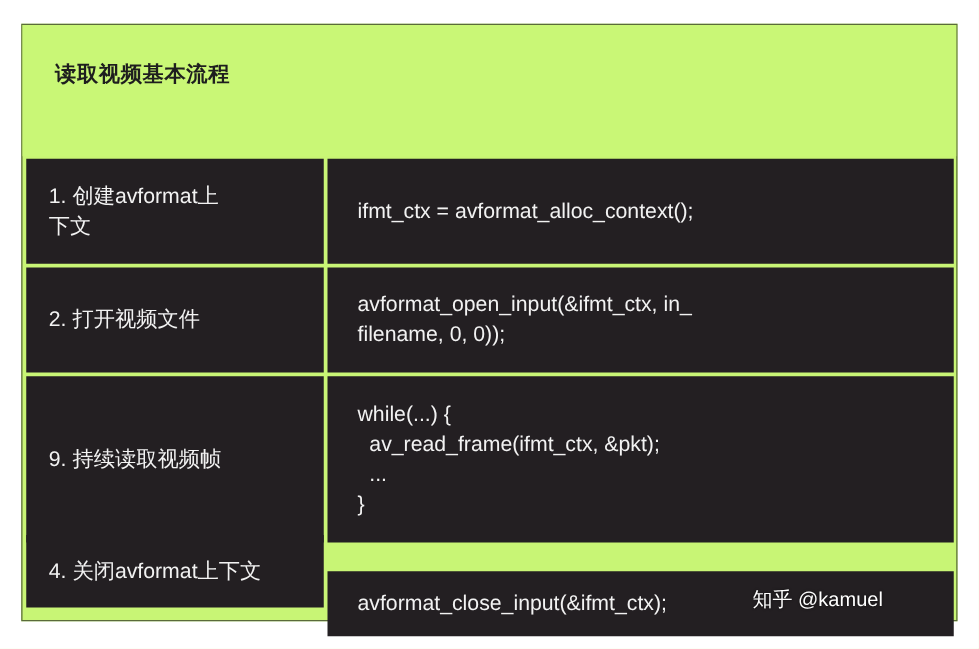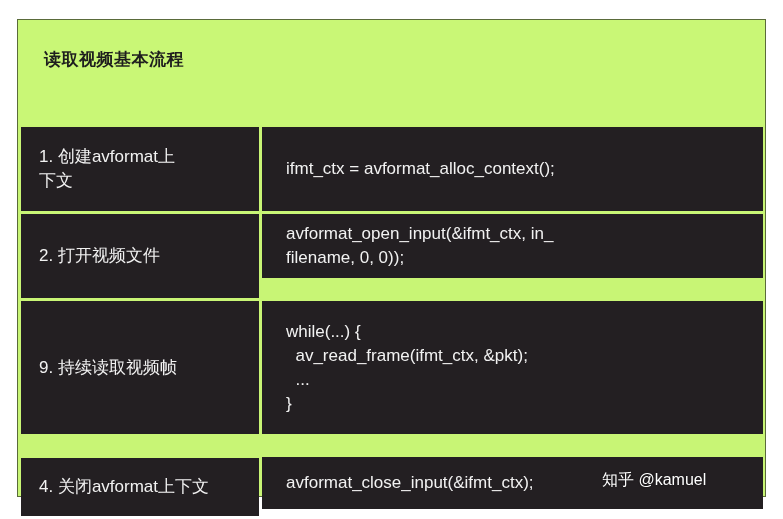--- a/index.html
+++ b/index.html
@@ -39,30 +39,30 @@
 
   <div class="cell left label" style="top:107px;height:84px;">
       <span style="white-space:pre-line">1. 创建avformat上
 下文</span>
     </div>
   <div class="cell right code" style="top:107px;height:84px;"><span>ifmt_ctx = avformat_alloc_context();</span></div>
 
   <div class="cell left label" style="top:194px;height:84px;">
       <span style="white-space:pre-line">2. 打开视频文件</span>
     </div>
-  <div class="cell right code" style="top:194px;height:64px;"><span>avformat_open_input(&amp;ifmt_ctx, in_
+  <div class="cell right code" style="top:194px;height:84px;"><span>avformat_open_input(&amp;ifmt_ctx, in_
 filename, 0, 0));</span></div>
 
   <div class="cell left label" style="top:281px;height:133px;">
       <span style="white-space:pre-line">9. 持续读取视频帧</span>
     </div>
   <div class="cell right code" style="top:281px;height:133px;"><span>while(...) {
   av_read_frame(ifmt_ctx, &amp;pkt);
   ...
 }</span></div>
 
-  <div class="cell left label" style="top:438px;height:58px;">
+  <div class="cell left label" style="top:408px;height:58px;">
       <span style="white-space:pre-line">4. 关闭avformat上下文</span>
     </div>
   <div class="cell right code" style="top:417px;height:52px;margin-top:20px;"><span>avformat_close_input(&amp;ifmt_ctx);</span></div>
 </div>
 
 <div class="watermark">知乎 @kamuel</div>
 
 </body></html>

